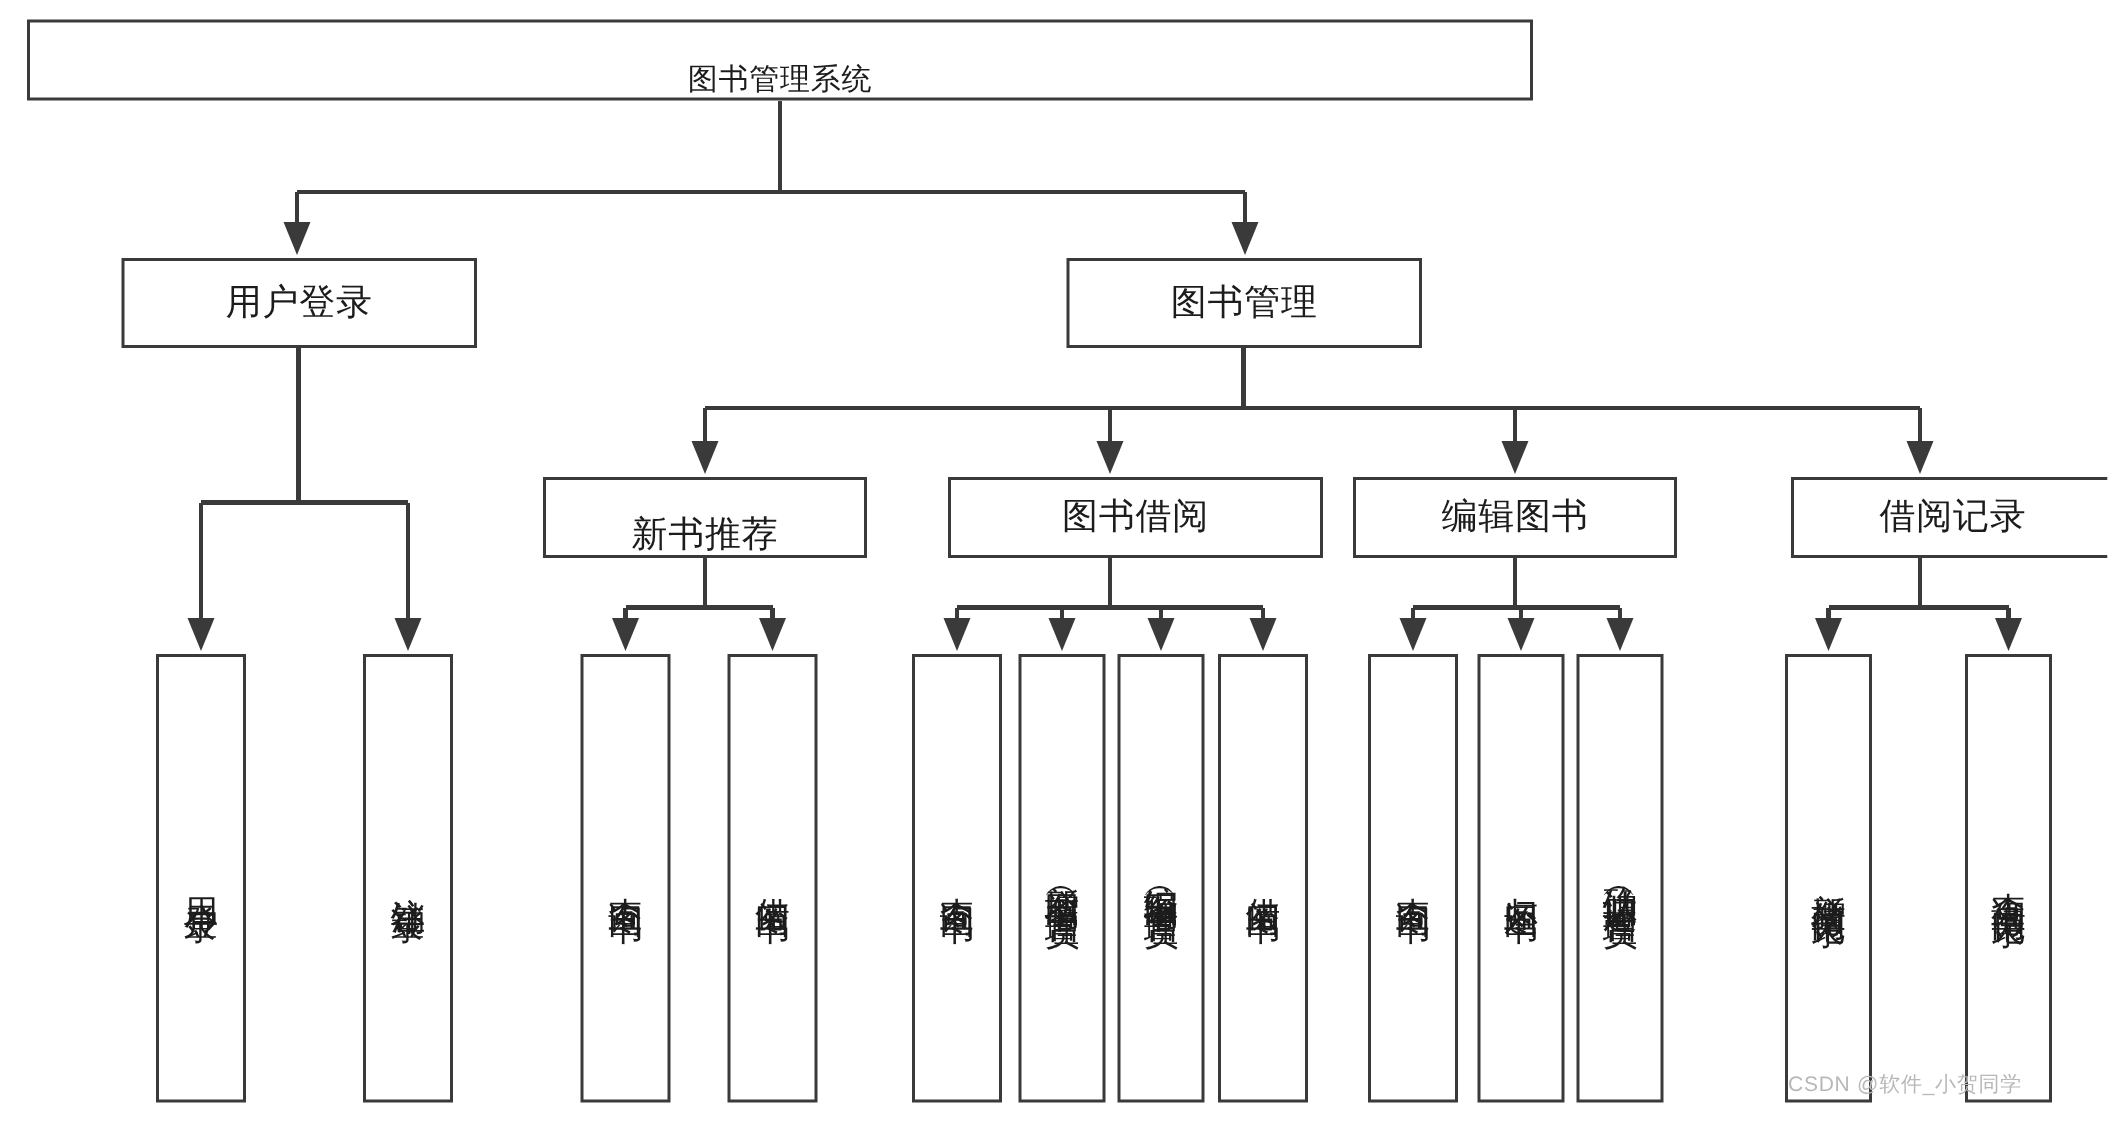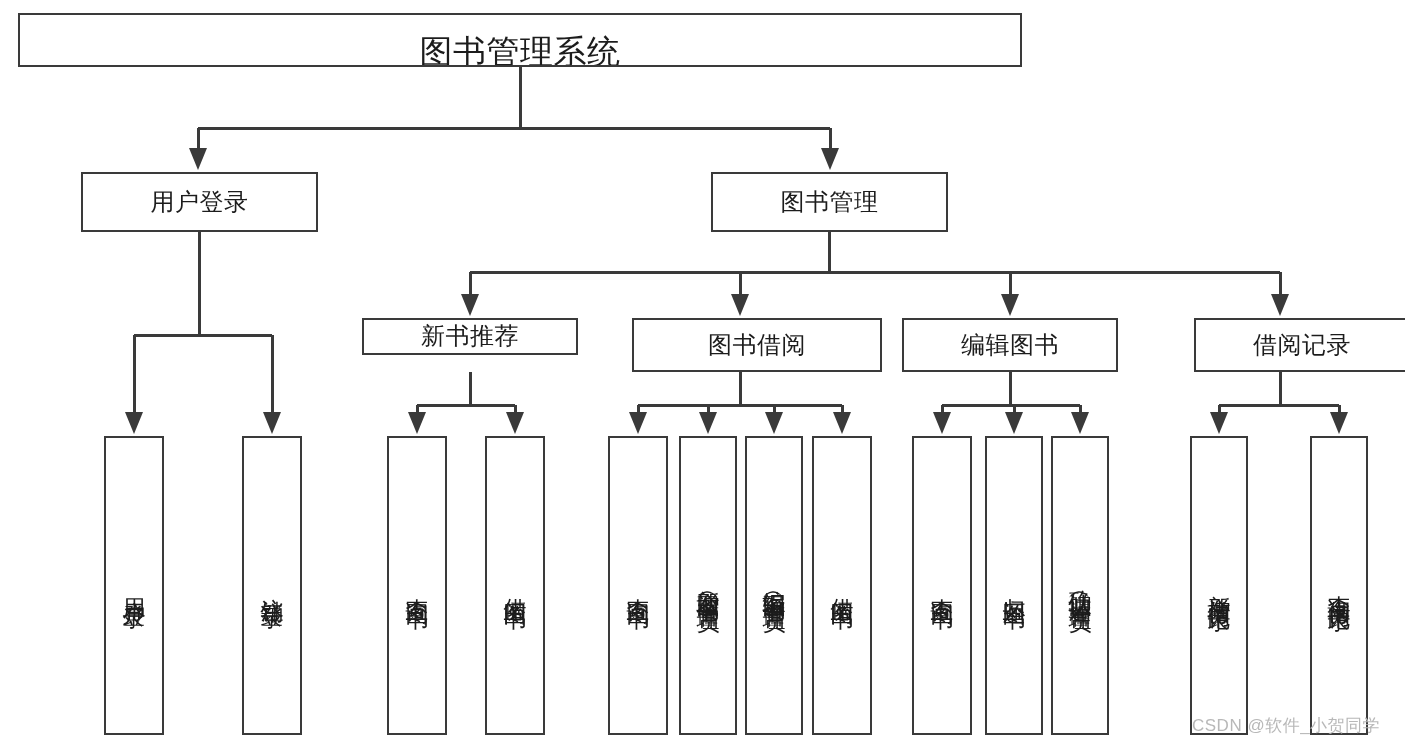--- a/index.html
+++ b/index.html
@@ -47,26 +47,26 @@
     color: #1c1c1c;
     writing-mode: vertical-rl;
     text-orientation: upright;
     -webkit-writing-mode: vertical-rl;
     letter-spacing: 3px;
     line-height: 1.0;
     text-align: center;
     white-space: nowrap;
   }
   .root-label {
-    font-size: 33px;
+    font-size: 20px;
     margin-top: 25px;
   }
   .watermark {
     position: absolute;
-    font-size: 17px;
+    font-size: 14px;
     color: #b8b8b8;
     white-space: nowrap;
     letter-spacing: 0.5px;
     pointer-events: none;
   }
 </style>
 </head>
 <body>
 
 <div id="diagram-root">
@@ -127,21 +127,21 @@
   <div id="node-layer">
       <div class="node-box" style="left: 18px; top: 13px; width: 1004px; height: 54px;">
         <div class="node-label-h root-label">图书管理系统</div>
       </div>
       <div class="node-box" style="left: 81px; top: 172px; width: 237px; height: 60px;">
         <div class="node-label-h">用户登录</div>
       </div>
       <div class="node-box" style="left: 711px; top: 172px; width: 237px; height: 60px;">
         <div class="node-label-h">图书管理</div>
       </div>
-      <div class="node-box" style="left: 362px; top: 318px; width: 216px; height: 37px;">
+      <div class="node-box" style="left: 362px; top: 318px; width: 216px; height: 54px; align-items: flex-end;">
         <div class="node-label-h">新书推荐</div>
       </div>
       <div class="node-box" style="left: 632px; top: 318px; width: 250px; height: 54px;">
         <div class="node-label-h">图书借阅</div>
       </div>
       <div class="node-box" style="left: 902px; top: 318px; width: 216px; height: 54px;">
         <div class="node-label-h">编辑图书</div>
       </div>
       <div class="node-box" style="left: 1194px; top: 318px; width: 216px; height: 54px;">
         <div class="node-label-h">借阅记录</div>

